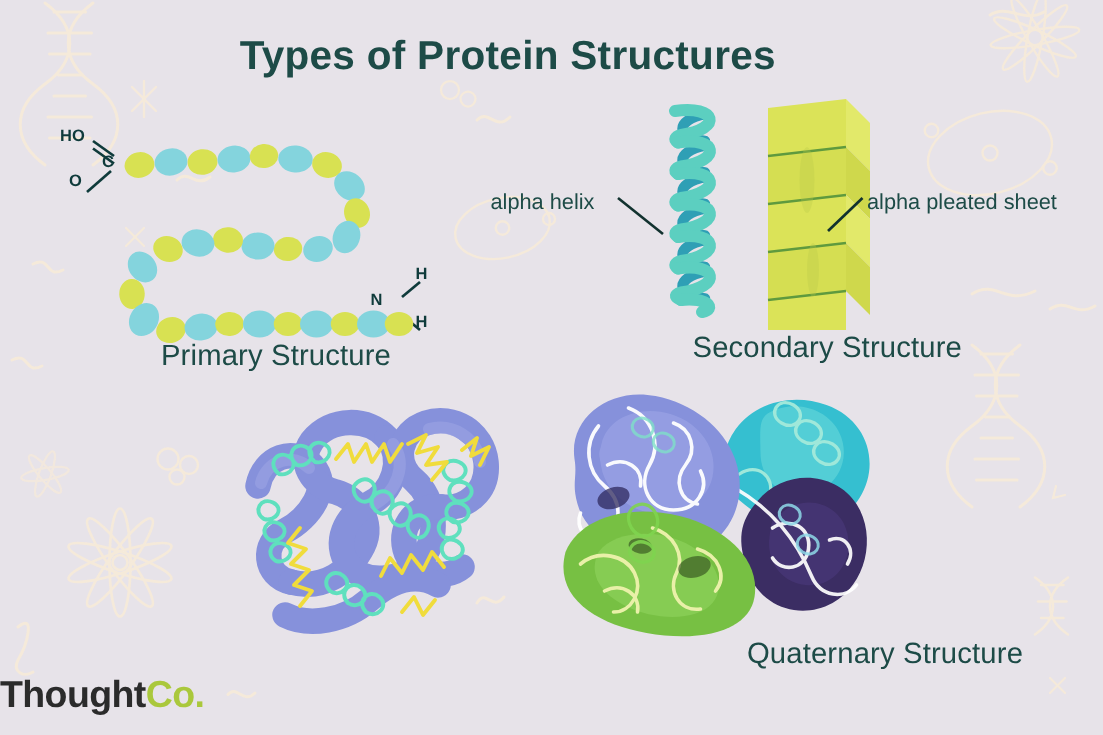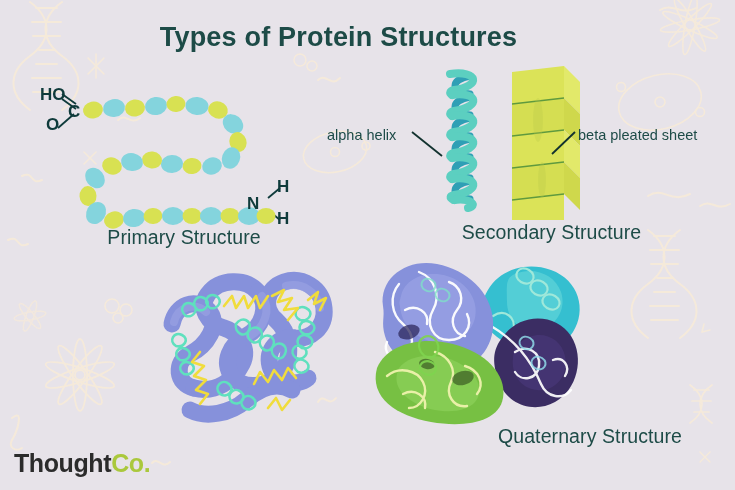--- a/index.html
+++ b/index.html
@@ -35,33 +35,33 @@
 
   
   .lead-label {
     position:absolute; font-size:14.5px; color:#1d4b47; white-space:nowrap;
   }
   #lbl-alpha { left:327px; top:127px; }
   #lbl-beta  { left:578px; top:127px; }
 
   
   .atom {
-    position:absolute; font-size:17px; font-weight:bold;
+    position:absolute; font-size:11px; font-weight:bold;
     color:#0f3b3b; white-space:nowrap;
   }
   #atom-ho { left:40px;  top:85px; }
   #atom-o  { left:46px;  top:115px; }
   #atom-c  { left:68px;  top:102px; }
   #atom-n  { left:247px; top:194px; }
   #atom-h1 { left:277px; top:177px; }
   #atom-h2 { left:277px; top:209px; }
 
   
   #logo {
-    position:absolute; left:14px; top:449px;
+    position:absolute; left:0; top:449px;
     font-size:25px; font-weight:bold; letter-spacing:-.4px;
   }
   #logo .w1 { color:#2b2b2b; }
   #logo .w2 { color:#aac83c; }
 </style>
 </head>
 <body>
 
 <div id="stage">
 
@@ -292,21 +292,21 @@
       </g>
     </g>
   </svg>
 
   <svg class="art" style="left:330px; top:120px;" width="300" height="50" viewBox="0 0 300 50">
     <line x1="82" y1="12" x2="112" y2="36" stroke="#12322f" stroke-width="1.8"></line>
     <line x1="245" y1="12" x2="222" y2="34" stroke="#12322f" stroke-width="1.8"></line>
   </svg>
 
   <div class="lead-label" id="lbl-alpha">alpha helix</div>
-  <div class="lead-label" id="lbl-beta">beta pleated sheet</div>
+  <div class="lead-label" id="lbl-beta">alpha pleated sheet</div>
 
   <div class="caption" id="cap-secondary">Secondary Structure</div>
 
   <svg class="art" style="left:150px; top:262px;" width="210" height="165" viewBox="0 0 210 165">
 
     <g fill="none" stroke="#8691db" stroke-width="17" stroke-linecap="round" stroke-linejoin="round">
       <path d="M22 62 C26 42 46 36 58 48 C72 62 56 84 40 92 C24 100 26 122 44 126"></path>
       <path d="M44 126 C66 132 84 118 92 102 C100 86 88 70 74 66 C58 62 48 46 58 32 C70 16 96 16 108 30"></path>
       <path d="M108 30 C120 44 112 66 96 74 C80 82 72 100 82 114 C92 128 118 126 130 112"></path>
       <path d="M130 112 C144 96 140 70 126 58 C112 46 116 26 134 20 C152 14 172 26 174 46 C176 66 160 78 144 76"></path>

